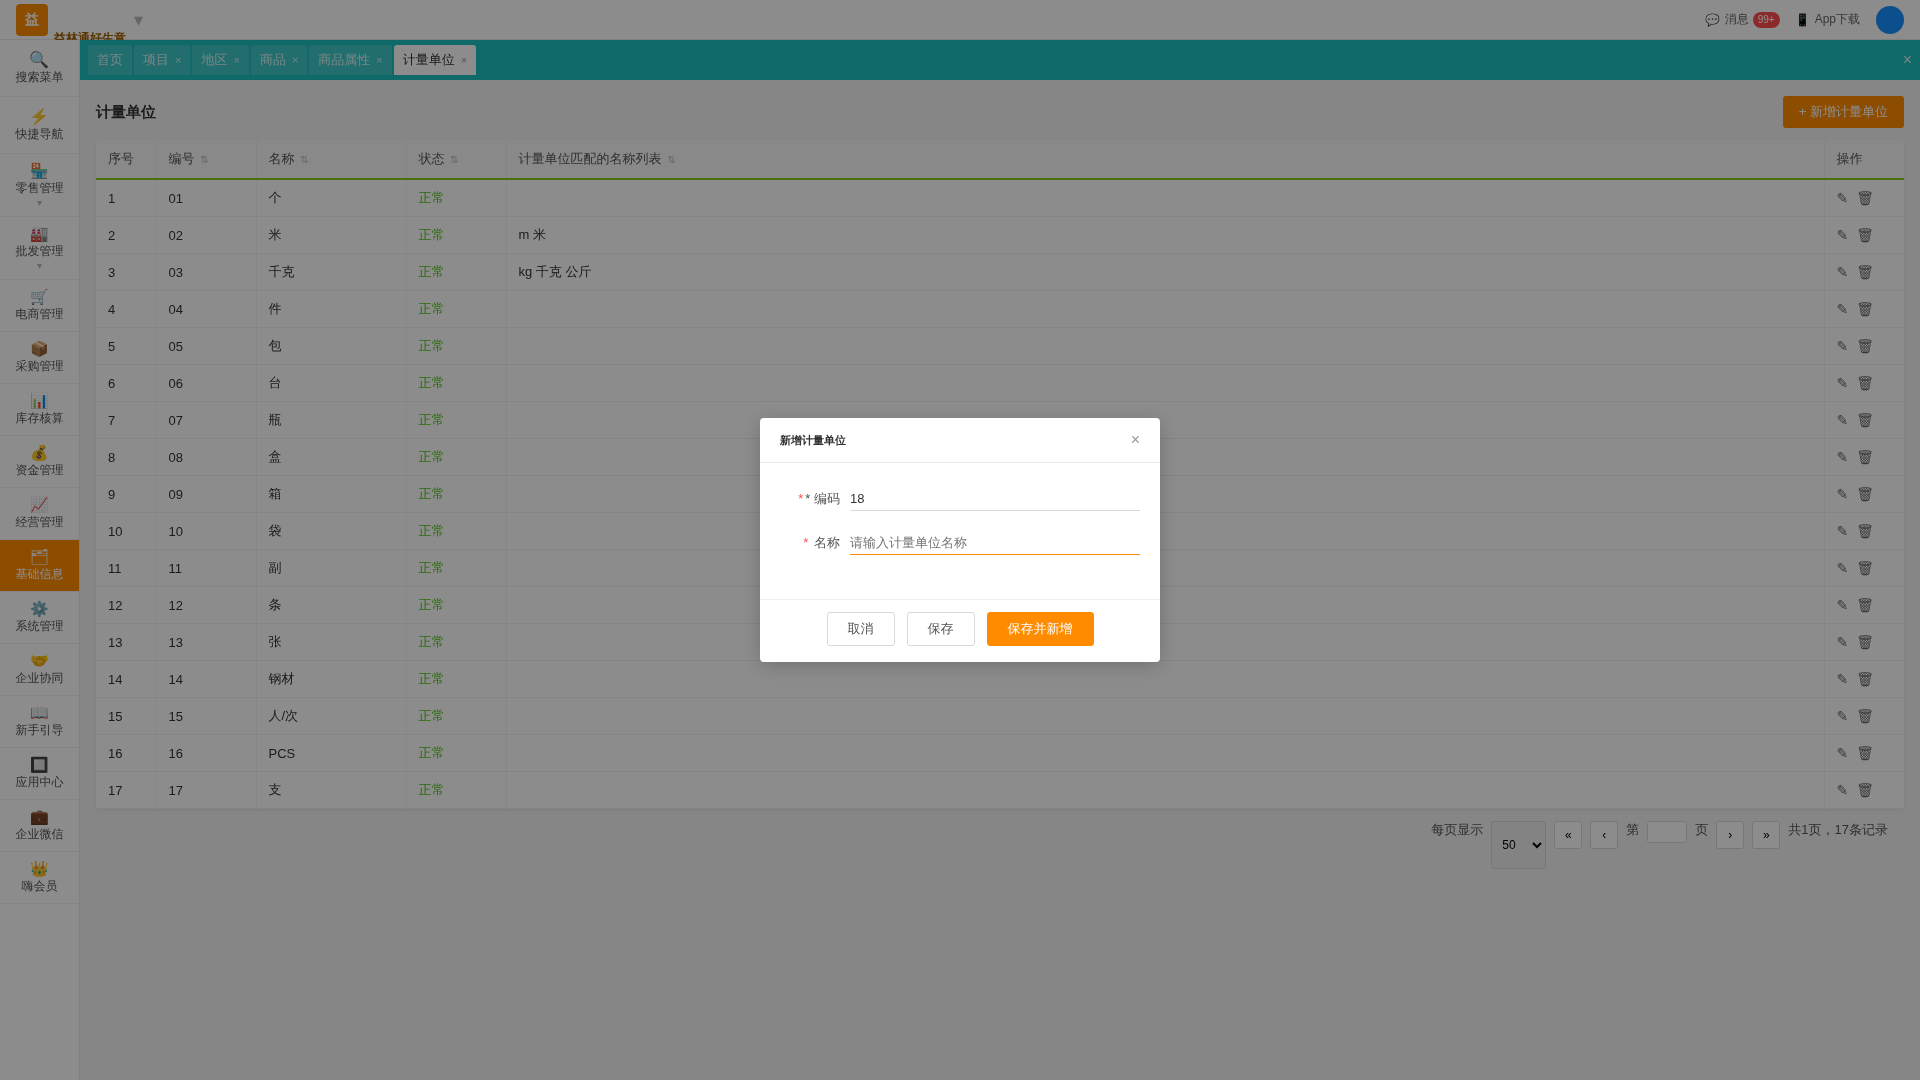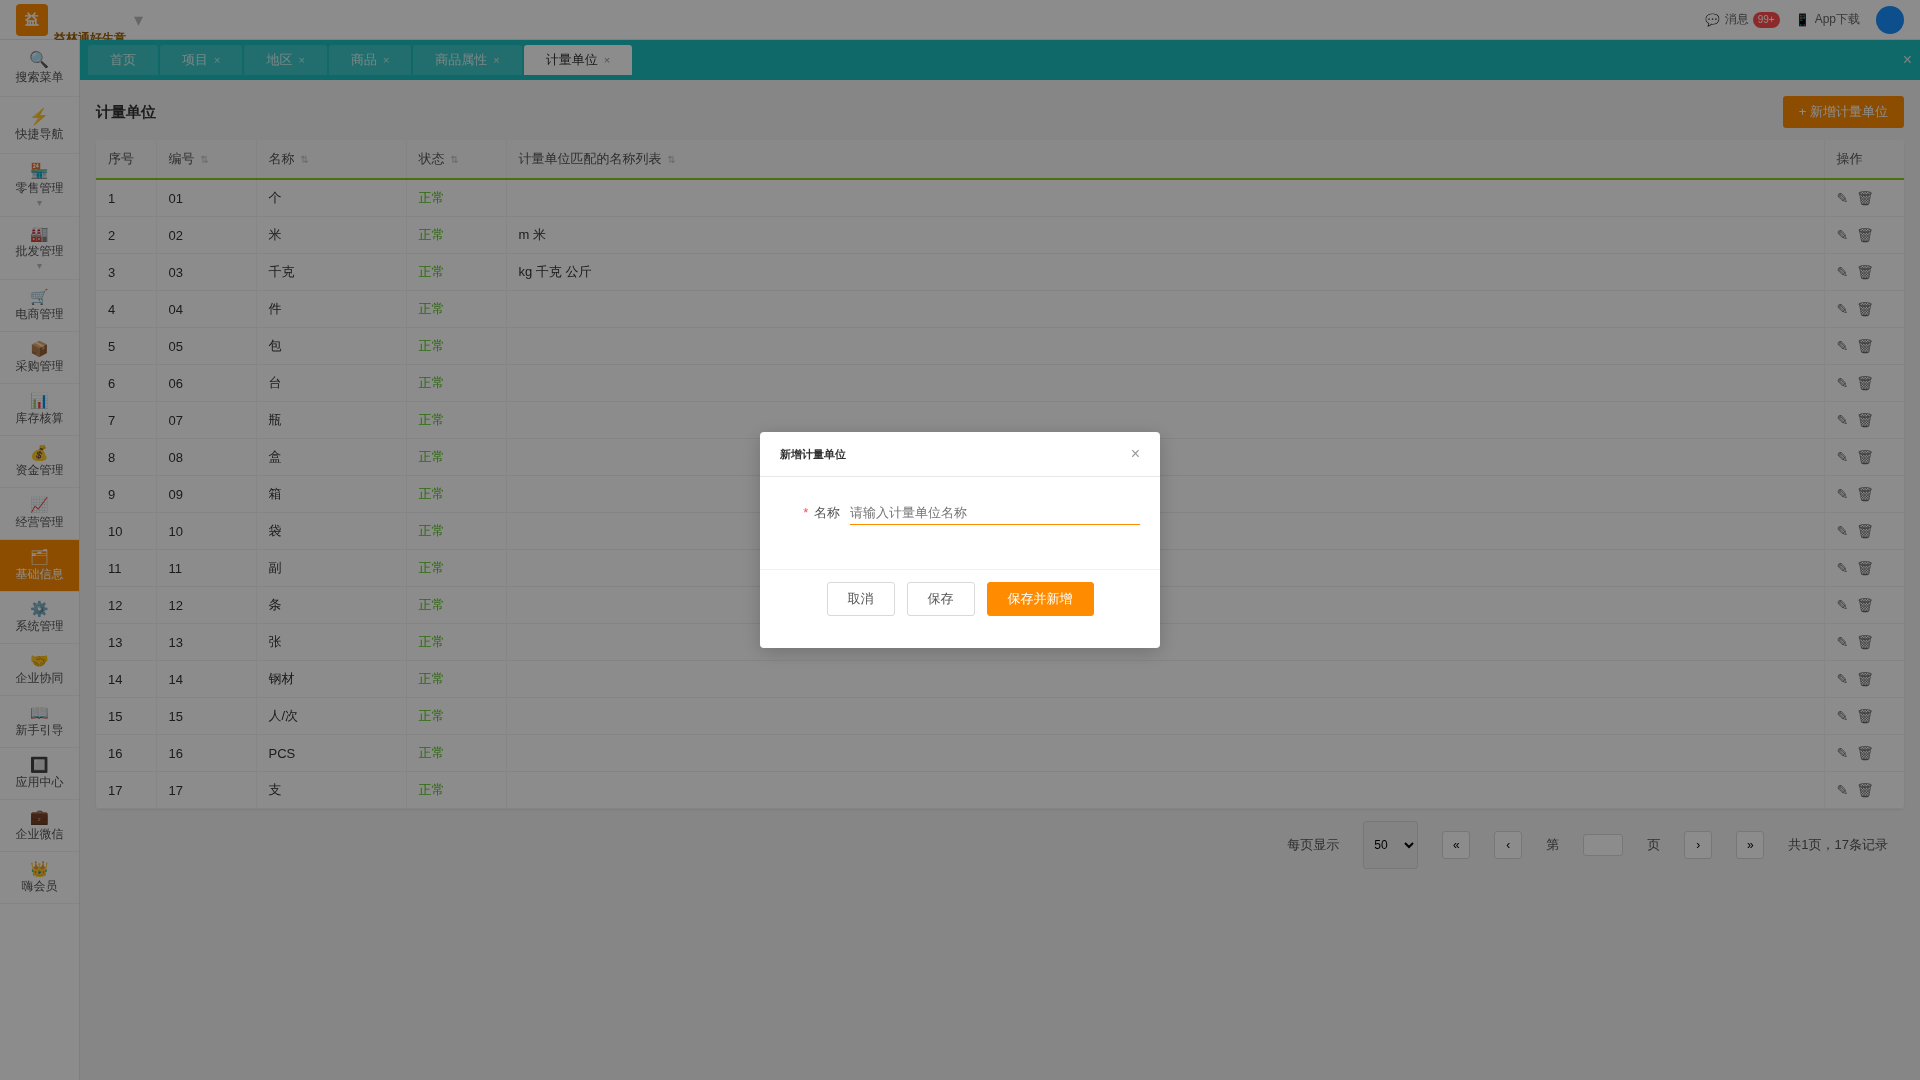--- a/index.html
+++ b/index.html
@@ -24,21 +24,21 @@
     .sidebar-search { padding: 10px 0; text-align: center; cursor: pointer; font-size: 12px; color: #555; border-bottom: 1px solid #f0f0f0; }
     .sidebar-nav { padding: 10px 0; text-align: center; cursor: pointer; font-size: 12px; color: #555; border-bottom: 1px solid #f0f0f0; }
     .sidebar-group { display: flex; flex-direction: column; align-items: center; padding: 8px 0; font-size: 12px; color: #555; cursor: pointer; border-bottom: 1px solid #f0f0f0; }
     .sidebar-group.active { color: #fff; background: #ff8c00; }
 
     
     .content-area { flex: 1; display: flex; flex-direction: column; overflow: hidden; }
 
     
     .tab-bar { height: 40px; background: #1dbfbf; display: flex; align-items: center; padding: 0 8px; gap: 2px; flex-shrink: 0; }
-    .tab { display: flex; align-items: center; gap: 6px; padding: 6px 22px; border-radius: 3px 3px 0 0; font-size: 13px; cursor: pointer; color: rgba(255,255,255,0.8); background: rgba(255,255,255,0.15); }
+    .tab { display: flex; align-items: center; gap: 6px; padding: 6px 9px; border-radius: 3px 3px 0 0; font-size: 13px; cursor: pointer; color: rgba(255,255,255,0.8); background: rgba(255,255,255,0.15); }
     .tab.active { background: #fff; color: #333; border-radius: 3px 3px 0 0; }
     .tab-close { font-size: 11px; color: rgba(255,255,255,0.7); cursor: pointer; line-height: 1; }
     .tab.active .tab-close { color: #999; }
     .tab-bar-close { margin-left: auto; color: rgba(255,255,255,0.8); cursor: pointer; font-size: 16px; }
 
     
     .page-content { flex: 1; padding: 16px; overflow: auto; background: #f5f5f5; }
     .page-header { display: flex; justify-content: space-between; align-items: center; margin-bottom: 12px; }
     .page-title { font-size: 15px; font-weight: bold; color: #333; }
     .btn-add { background: #ff8c00; color: #fff; border: none; padding: 7px 16px; border-radius: 3px; cursor: pointer; font-size: 13px; }
@@ -51,38 +51,38 @@
     thead th:last-child { border-right: none; }
     tbody tr { border-bottom: 1px solid #f0f0f0; }
     tbody td { padding: 9px 12px; color: #333; border-right: 1px solid #f5f5f5; }
     tbody td:last-child { border-right: none; }
     .status-normal { color: #52c41a; }
     .sort-icon { color: #bbb; font-size: 10px; margin-left: 2px; }
     .action-btns { display: flex; gap: 8px; }
     .action-btn { color: #666; cursor: pointer; font-size: 14px; }
 
     
-    .pagination { display: flex; align-items: center; justify-content: flex-end; padding: 12px 16px; gap: 24px; font-size: 13px; color: #555; }
+    .pagination { display: flex; align-items: flex-start; justify-content: flex-end; padding: 12px 16px; gap: 8px; font-size: 13px; color: #555; }
     .pagination-select { border: 1px solid #d9d9d9; border-radius: 3px; padding: 15px 6px; font-size: 12px; }
     .pagination-btn { width: 28px; height: 28px; border: 1px solid #d9d9d9; background: #fff; border-radius: 3px; cursor: pointer; display: flex; align-items: center; justify-content: center; font-size: 12px; }
     .pagination-input { width: 40px; border: 1px solid #d9d9d9; border-radius: 3px; text-align: center; padding: 3px; font-size: 12px; }
 
     
     .modal-overlay { position: fixed; top: 0; left: 0; width: 100%; height: 100%; background: rgba(0,0,0,0.45); z-index: 1000; display: flex; align-items: center; justify-content: center; }
     .modal { background: #fff; border-radius: 4px; width: 400px; box-shadow: 0 4px 20px rgba(0,0,0,0.2); }
     .modal-header { padding: 14px 20px; border-bottom: 1px solid #e8e8e8; display: flex; align-items: center; justify-content: space-between; }
     .modal-title { font-size: 11px; font-weight: bold; color: #333; }
     .modal-close { color: #999; cursor: pointer; font-size: 16px; line-height: 1; }
     .modal-body { padding: 24px 20px 16px; }
     .form-row { display: flex; align-items: center; margin-bottom: 20px; }
     .form-label { width: 60px; text-align: right; font-size: 13px; color: #555; margin-right: 10px; flex-shrink: 0; }
     .required-star { color: #ff4d4f; margin-right: 2px; }
     .form-input { flex: 1; border: none; border-bottom: 1px solid #d9d9d9; padding: 4px 0; font-size: 13px; color: #333; outline: none; }
     .form-input.active-input { border-bottom-color: #ff8c00; }
-    .modal-footer { padding: 12px 20px 32px; display: flex; justify-content: center; gap: 12px; border-top: 1px solid #f0f0f0; margin-top: 8px; }
+    .modal-footer { padding: 12px 20px 16px; display: flex; justify-content: center; gap: 12px; border-top: 1px solid #f0f0f0; margin-top: 8px; }
     .btn-cancel { padding: 7px 20px; border: 1px solid #d9d9d9; background: #fff; border-radius: 3px; cursor: pointer; font-size: 13px; color: #555; }
     .btn-save { padding: 7px 20px; background: #fff; border: 1px solid #d9d9d9; border-radius: 3px; cursor: pointer; font-size: 13px; color: #555; }
     .btn-save-new { padding: 7px 20px; background: #ff8c00; border: 1px solid #ff8c00; border-radius: 3px; cursor: pointer; font-size: 13px; color: #fff; }
 
     .col-seq { width: 60px; }
     .col-code { width: 100px; }
     .col-name { width: 150px; }
     .col-status { width: 100px; }
     .col-action { width: 80px; }
   </style>
@@ -494,20 +494,26 @@
 
 <div class="modal-overlay">
   <div class="modal">
     <div class="modal-header">
       <span class="modal-title">新增计量单位</span>
       <span class="modal-close">×</span>
     </div>
     <div class="modal-body">
       <div class="form-row">
         <span class="form-label">
+          <span class="required-star">*</span><span style="margin-left:0;">* 编码</span>
+        </span>
+        <input type="text" class="form-input" value="18" style="">
+      </div>
+      <div class="form-row">
+        <span class="form-label">
           <span class="required-star">*</span><span> 名称</span>
         </span>
         <input type="text" class="form-input active-input" placeholder="请输入计量单位名称" style="">
       </div>
     </div>
     <div class="modal-footer">
       <button class="btn-cancel">取消</button>
       <button class="btn-save">保存</button>
       <button class="btn-save-new">保存并新增</button>
     </div>

